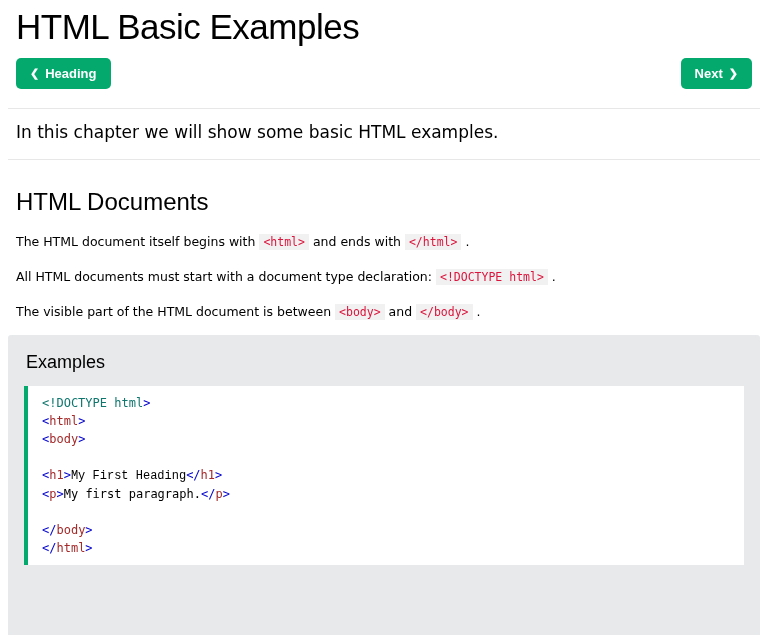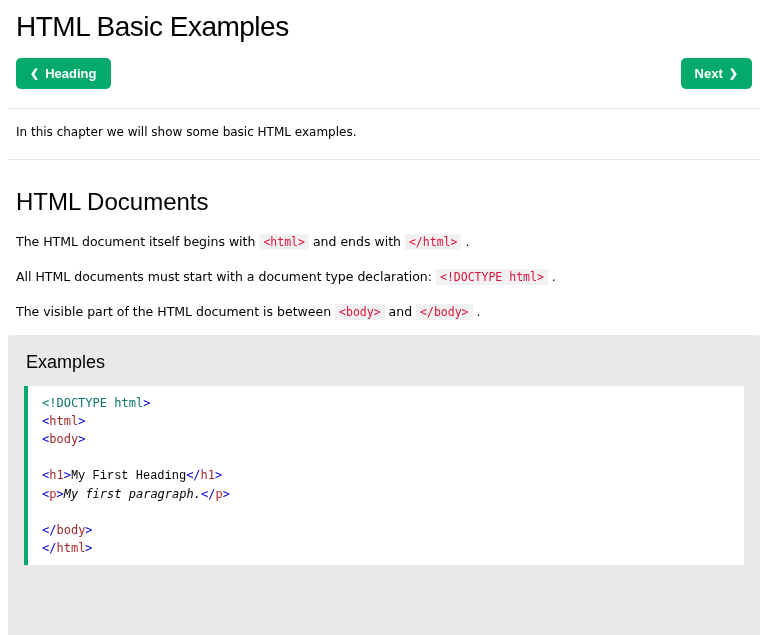--- a/index.html
+++ b/index.html
@@ -11,21 +11,21 @@
     overflow: hidden;
     position: relative;
     font-family: "DejaVu Sans", sans-serif;
     color: #000000;
   }
   .container { padding: 0 16px; }
 
   .page-title {
     font-family: "Liberation Sans", sans-serif;
     font-weight: 400;
-    font-size: 28px;
+    font-size: 35px;
     line-height: 34px;
     letter-spacing: -0.5px;
     margin: 10px 0 0 0;
     color: #000;
   }
 
   .nav-row {
     margin-top: 14px;
     display: flex;
     justify-content: space-between;
@@ -50,21 +50,21 @@
   .btn .chev { font-size: 11px; font-weight: 700; }
 
   hr.divider {
     border: none;
     border-top: 1px solid #e7e7e7;
     margin: 19px -8px 0 -8px;
     height: 0;
   }
 
   .intro-p {
-    font-size: 12px;
+    font-size: 17px;
     line-height: 16px;
     margin: 15px 0 0 0;
   }
 
   .section-heading {
     font-family: "Liberation Sans", sans-serif;
     font-weight: 400;
     font-size: 24px;
     line-height: 30px;
     margin: 27px 0 0 0;
@@ -142,20 +142,20 @@
   <p class="doc-p"><span>The visible part of the HTML document is between </span><span class="codespan">&lt;body&gt;</span><span> and </span><span class="codespan">&lt;/body&gt;</span><span> .</span></p>
 
   <div class="example-panel">
     <h3 class="example-heading">Examples</h3>
     <div class="code-box">
         <div class="code-line"><span style="color: #0f766e;">&lt;!DOCTYPE html</span><span style="color: rgb(0, 0, 205);">&gt;</span></div>
         <div class="code-line"><span style="color: rgb(0, 0, 205);">&lt;</span><span style="color: rgb(165, 42, 42);">html</span><span style="color: rgb(0, 0, 205);">&gt;</span></div>
         <div class="code-line"><span style="color: rgb(0, 0, 205);">&lt;</span><span style="color: rgb(165, 42, 42);">body</span><span style="color: rgb(0, 0, 205);">&gt;</span></div>
         <div class="code-line">&nbsp;</div>
         <div class="code-line"><span style="color: rgb(0, 0, 205);">&lt;</span><span style="color: rgb(165, 42, 42);">h1</span><span style="color: rgb(0, 0, 205);">&gt;</span><span style="color: #000000; font-family: Liberation Mono, monospace;">My First Heading</span><span style="color: rgb(0, 0, 205);">&lt;/</span><span style="color: rgb(165, 42, 42);">h1</span><span style="color: rgb(0, 0, 205);">&gt;</span></div>
-        <div class="code-line"><span style="color: rgb(0, 0, 205);">&lt;</span><span style="color: rgb(165, 42, 42);">p</span><span style="color: rgb(0, 0, 205);">&gt;</span><span style="color: rgb(0, 0, 0); font-style: italic;">My first paragraph.</span><span style="color: rgb(0, 0, 205);">&lt;/</span><span style="color: rgb(165, 42, 42);">p</span><span style="color: rgb(0, 0, 205);">&gt;</span></div>
+        <div class="code-line"><span style="color: rgb(0, 0, 205);">&lt;</span><span style="color: rgb(165, 42, 42);">p</span><span style="color: rgb(0, 0, 205);">&gt;</span><span style="color: rgb(0, 0, 0);">My first paragraph.</span><span style="color: rgb(0, 0, 205);">&lt;/</span><span style="color: rgb(165, 42, 42);">p</span><span style="color: rgb(0, 0, 205);">&gt;</span></div>
         <div class="code-line">&nbsp;</div>
         <div class="code-line"><span style="color: rgb(0, 0, 205);">&lt;/</span><span style="color: rgb(165, 42, 42);">body</span><span style="color: rgb(0, 0, 205);">&gt;</span></div>
         <div class="code-line"><span style="color: rgb(0, 0, 205);">&lt;/</span><span style="color: rgb(165, 42, 42);">html</span><span style="color: rgb(0, 0, 205);">&gt;</span></div>
       </div>
   </div>
 
 </div>
 
 </body></html>

